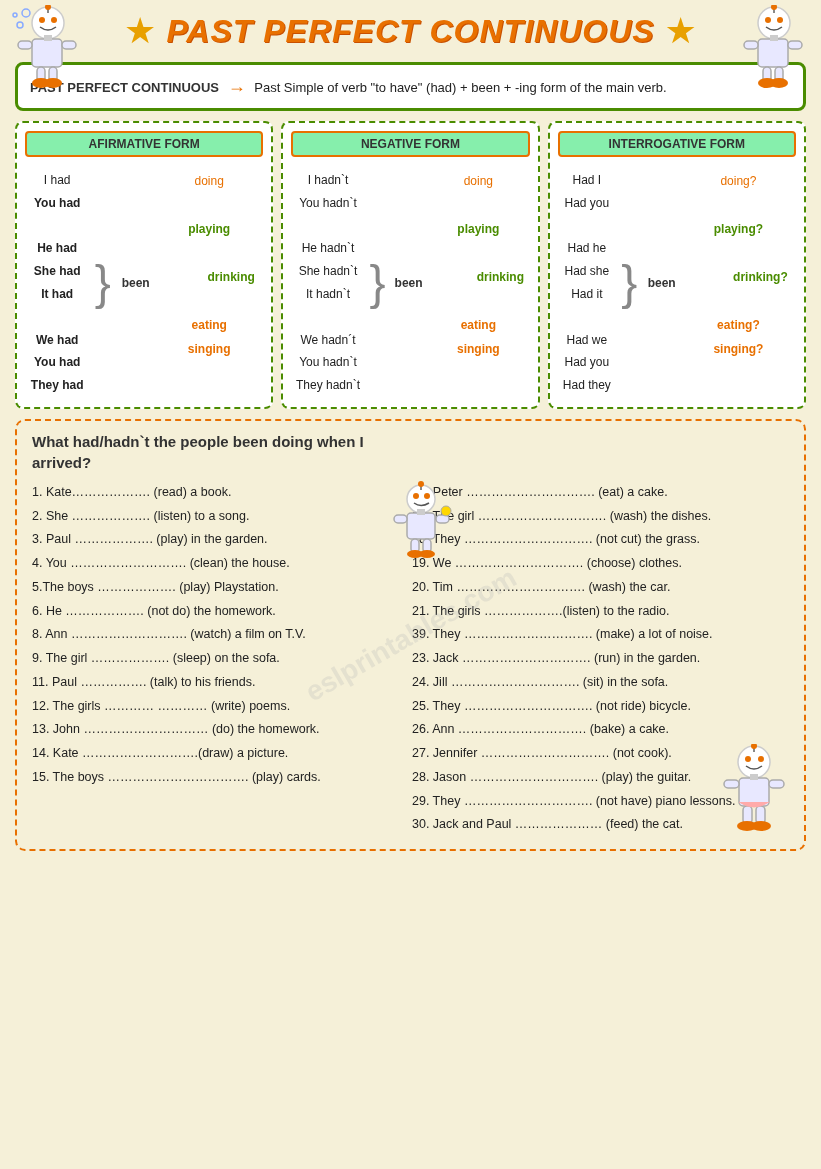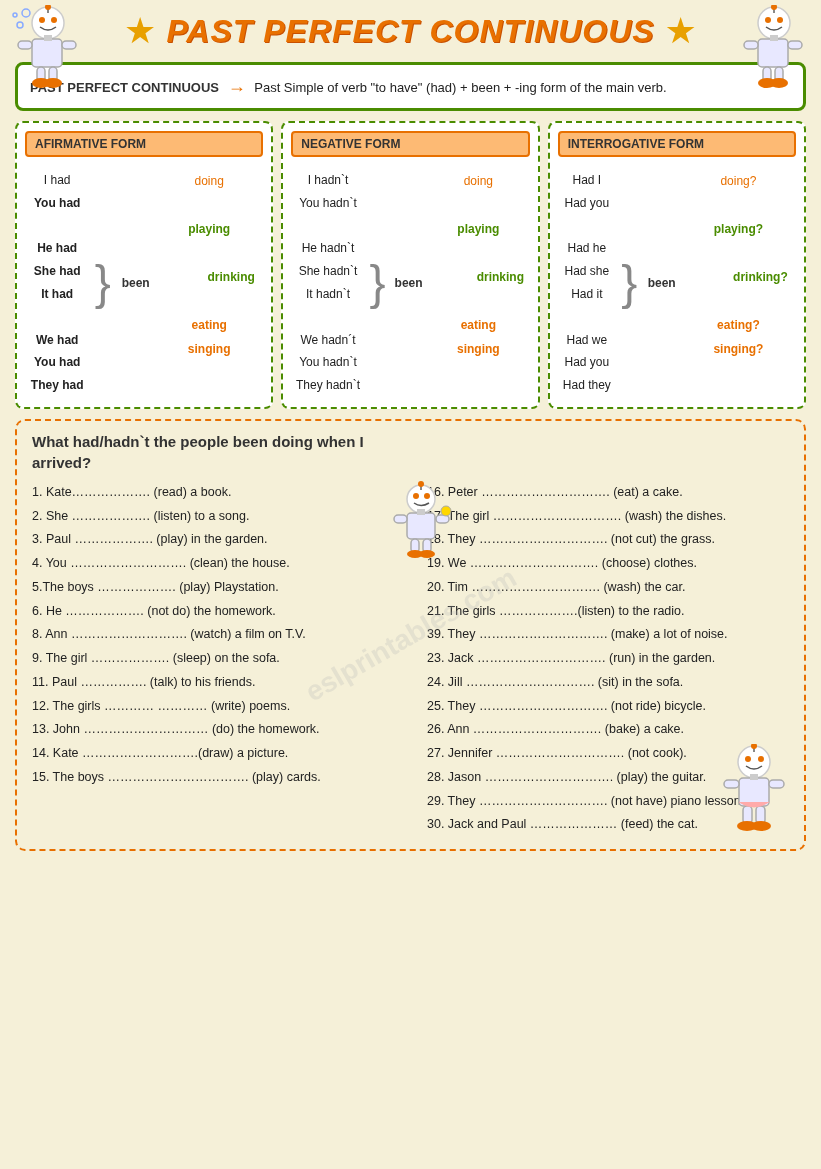--- a/index.html
+++ b/index.html
@@ -81,22 +81,23 @@
     .form-column {
       flex: 1;
       border: 2px dashed #4a8c00;
       border-radius: 8px;
       background: #fff;
       padding: 8px;
     }
     .form-header {
       border: 2px solid #e87000;
       border-radius: 4px;
-      background: #fdba74;
+      background: #86efac;
       padding: 4px 8px;
+      text-align: center;
       font-weight: bold;
       font-size: 12px;
       margin-bottom: 10px;
       color: #333;
     }
     .form-table {
       width: 100%;
       text-align: center;
     }
     .pronoun-col {
@@ -145,21 +146,20 @@
     .exercise-title {
       font-size: 15px;
       font-weight: bold;
       color: #333;
       margin-bottom: 10px;
       max-width: 360px;
       line-height: 1.4;
     }
     .exercise-cols {
       display: flex;
-      gap: 15px;
     }
     .ex-left {
       flex: 0 0 380px;
     }
     .ex-right {
       flex: 1;
     }
     .ex-item {
       margin-bottom: 5px;
       font-size: 12.5px;

